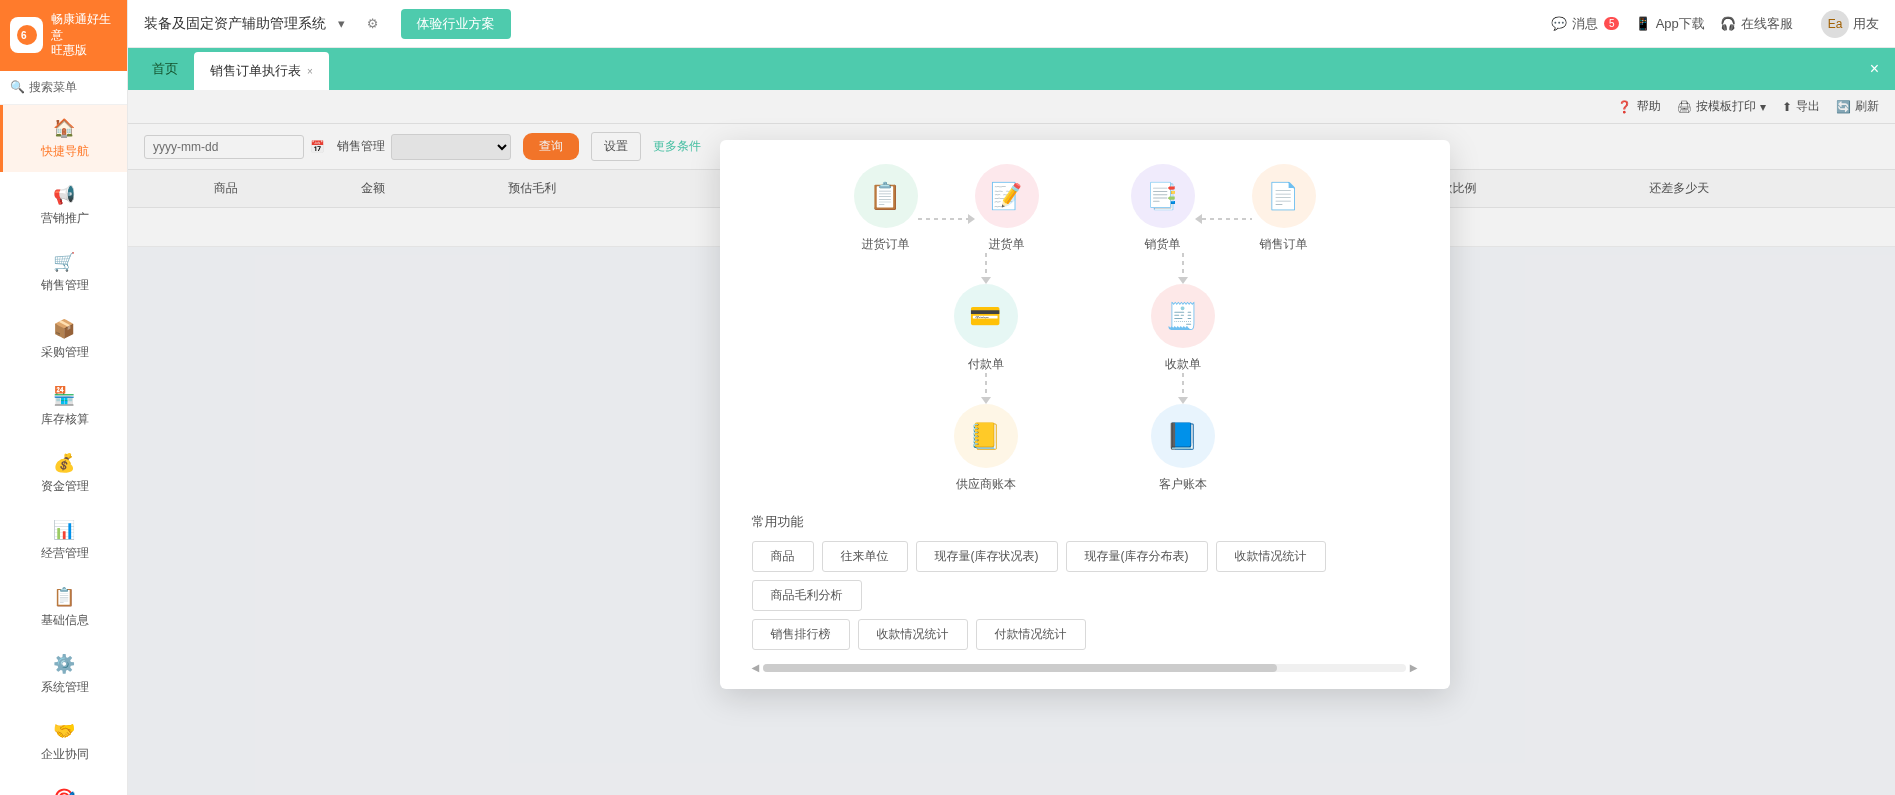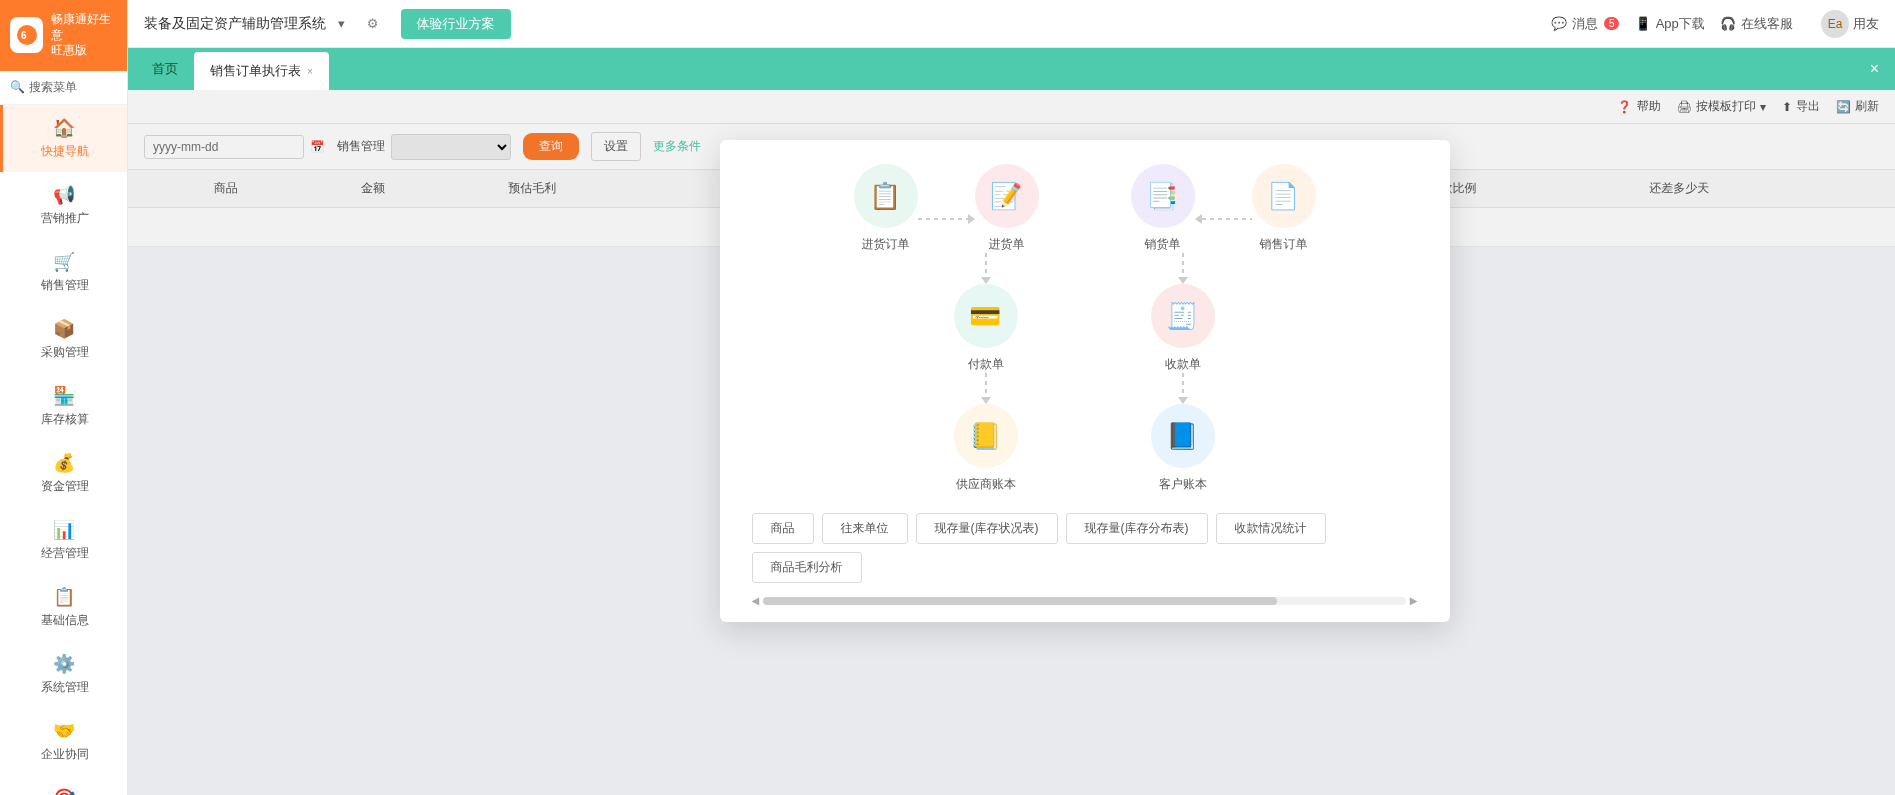--- a/index.html
+++ b/index.html
@@ -384,28 +384,34 @@
                   <div class="flow-circle circle-blue" style="font-size:26px; display:flex; align-items:center; justify-content:center;">
                     <span>📘</span>
                   </div>
                   <span class="flow-label">客户账本</span>
                 </div>
               </div>
             </div>
           </div>
 
           <div class="common-section">
+            <div class="common-title">常用功能</div>
             <div class="common-buttons">
               <button class="common-btn">商品</button>
               <button class="common-btn">往来单位</button>
               <button class="common-btn">现存量(库存状况表)</button>
               <button class="common-btn">现存量(库存分布表)</button>
               <button class="common-btn">收款情况统计</button>
               <button class="common-btn">商品毛利分析</button>
             </div>
+            <div class="common-buttons" style="margin-top:8px;">
+              <button class="common-btn">销售排行榜</button>
+              <button class="common-btn">收款情况统计</button>
+              <button class="common-btn">付款情况统计</button>
+            </div>
           </div>
 
           <div class="modal-scrollbar">
             <span style="color:#aaa; font-size:10px;">◀</span>
             <div class="scrollbar-track">
               <div class="scrollbar-thumb"></div>
             </div>
             <span style="color:#aaa; font-size:10px;">▶</span>
           </div>
         </div>

